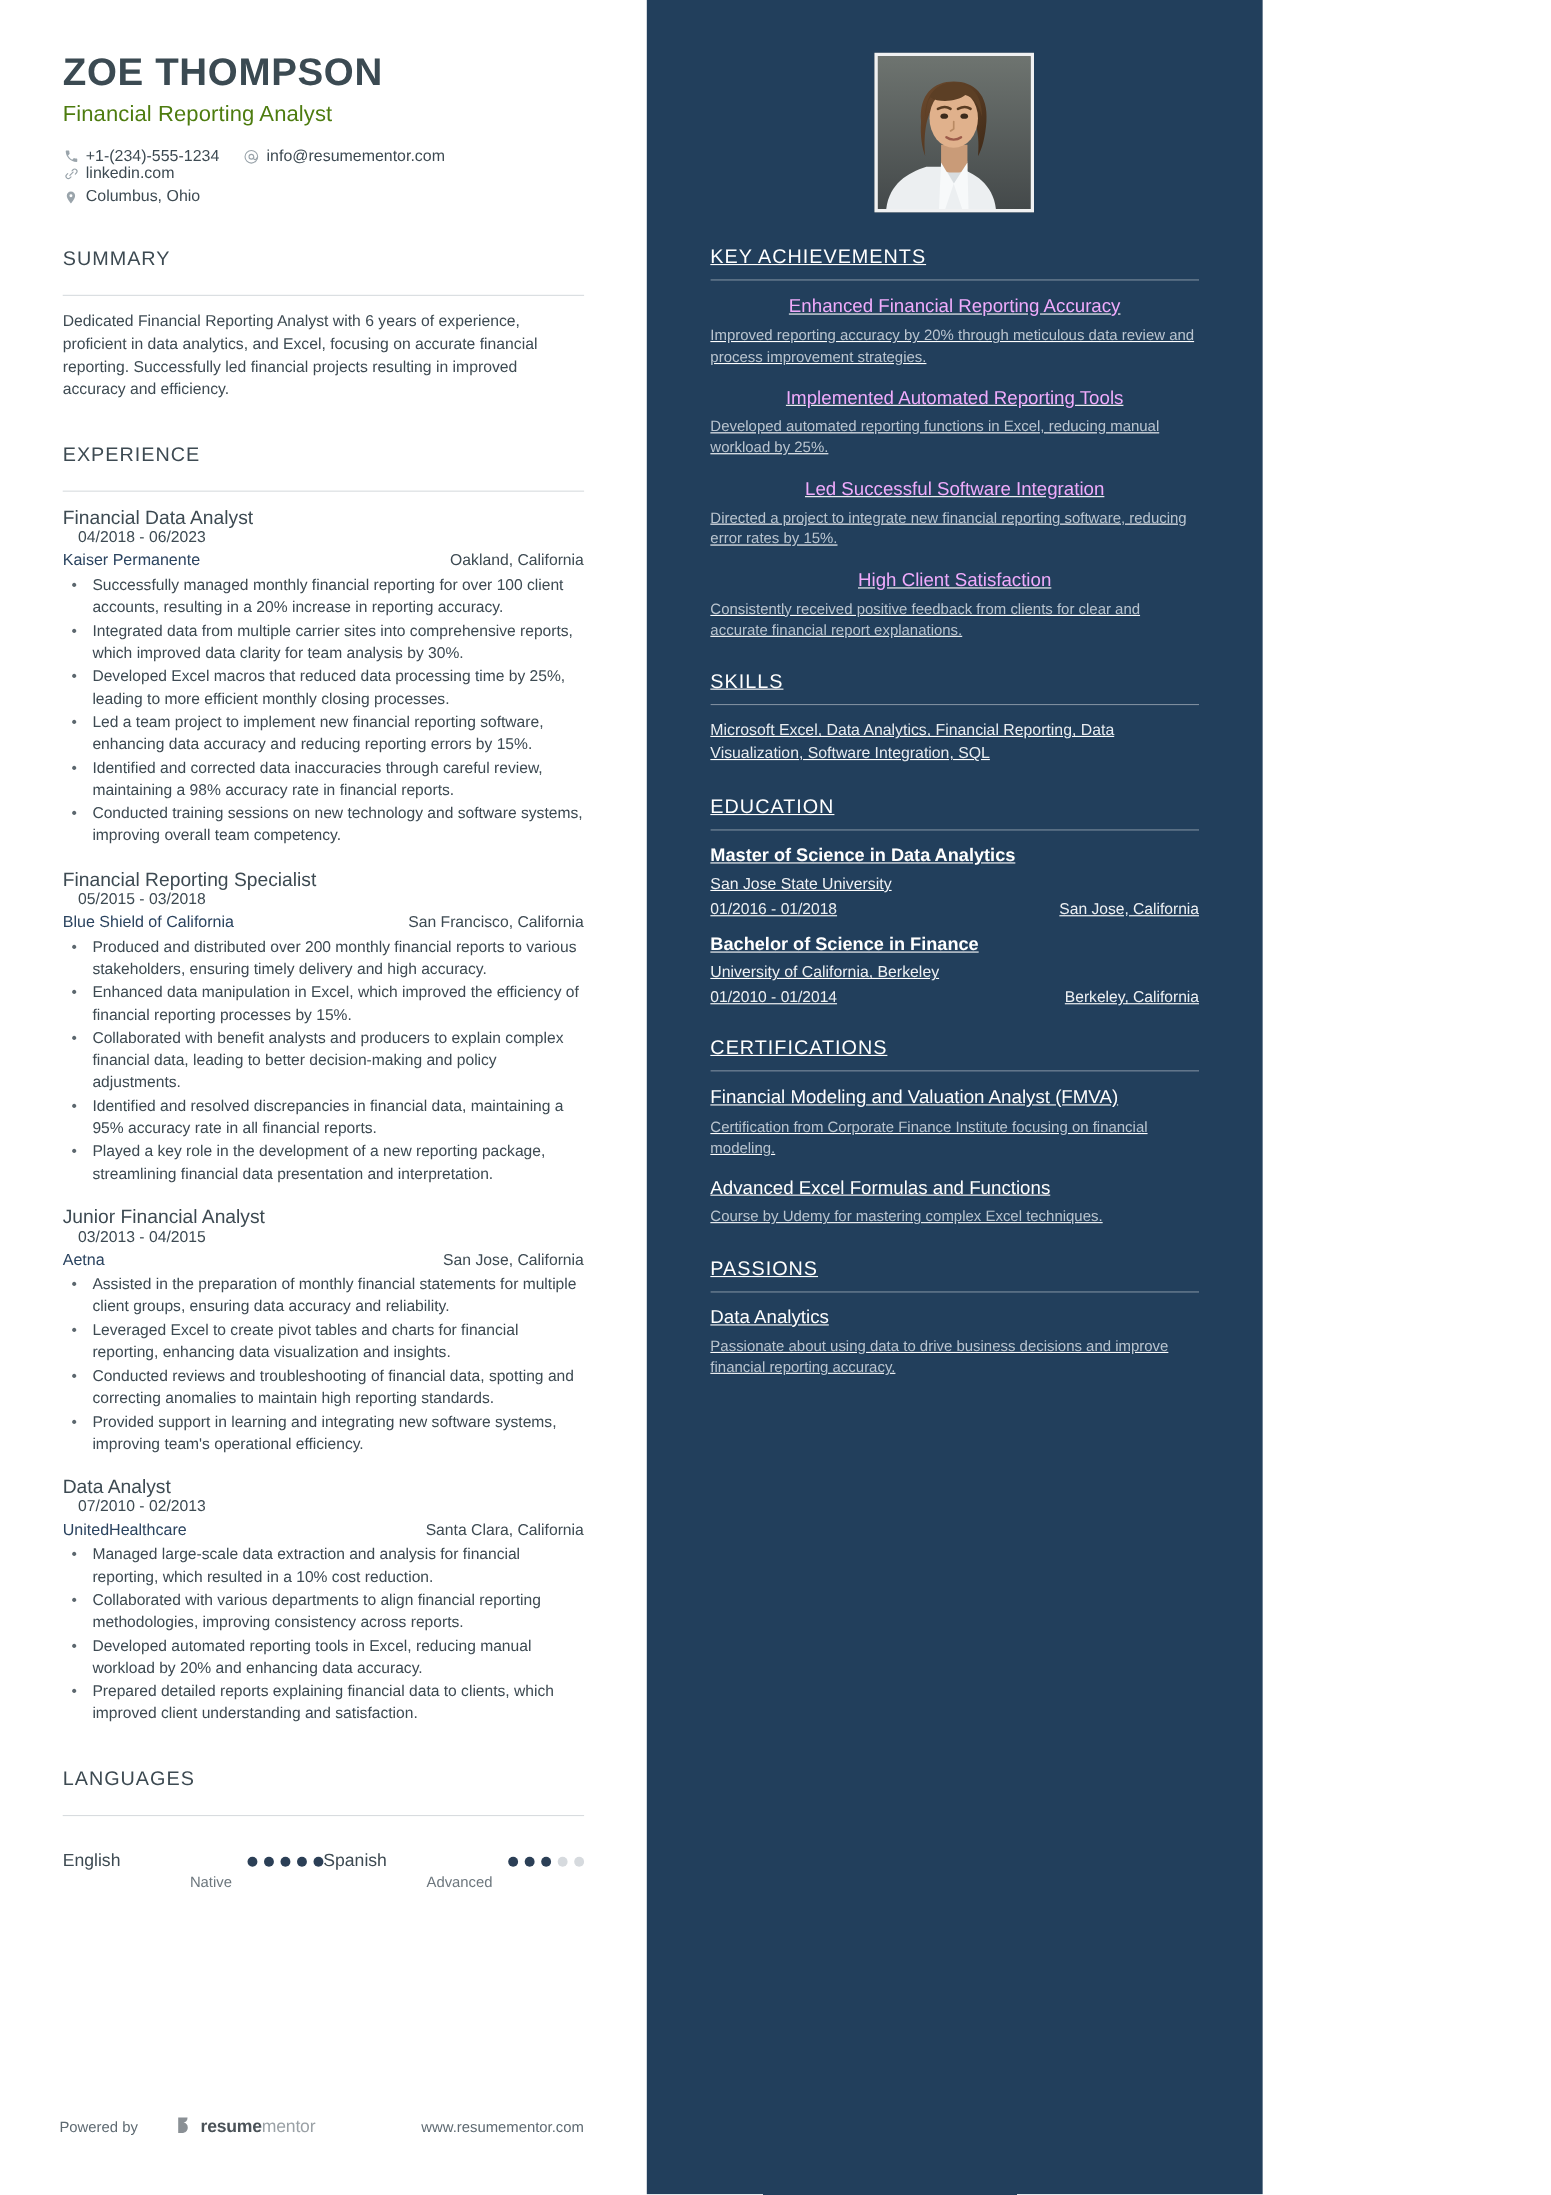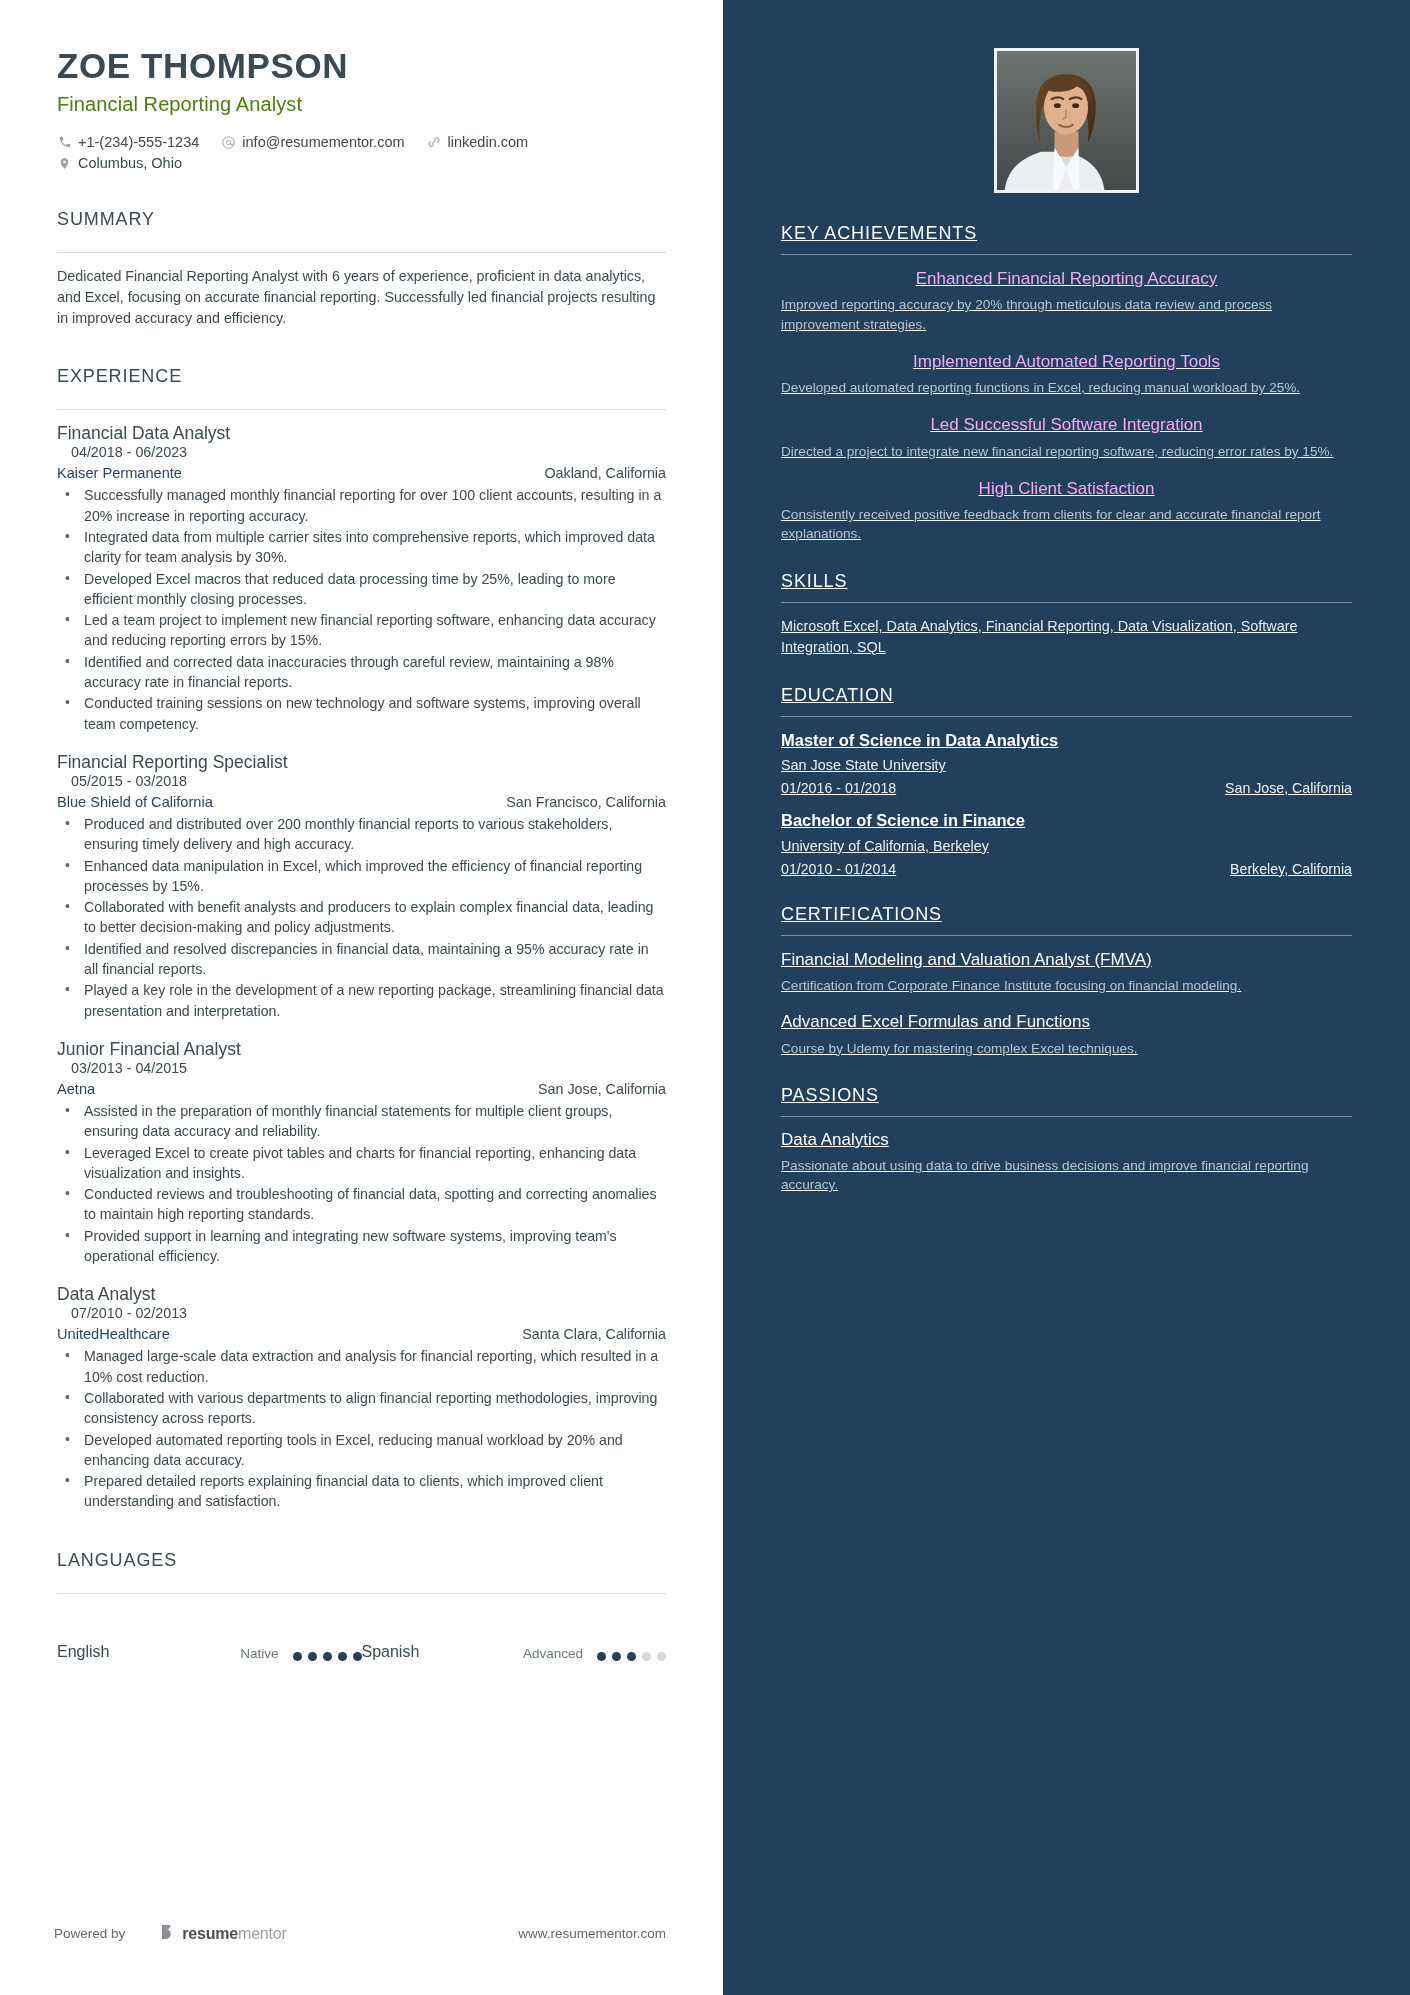--- a/index.html
+++ b/index.html
@@ -7,21 +7,21 @@
   html, body {
     width: 1410px;
     height: 1995px;
     background: #ffffff;
     font-family: "Liberation Sans", sans-serif;
     -webkit-font-smoothing: antialiased;
   }
 
   .page {
     position: relative;
-    width: 1410px;
+    width: 1148px;
     height: 1995px;
     display: flex;
     background: #ffffff;
     overflow: hidden;
   }
 
   
   .main-col {
     width: 723px;
     padding: 46px 57px 0 57px;
@@ -155,21 +155,21 @@
   
   .lang-row {
     display: flex;
     align-items: center;
     font-size: 15px;
     color: #3d4a52;
     padding-top: 3px;
   }
   .lang-block {
     display: flex;
-    align-items: flex-end;
+    align-items: center;
     width: 50%;
   }
   .lang-name { font-size: 16px; color: #3d4a52; }
   .lang-level {
     font-size: 13.5px;
     color: #6d777e;
     margin-left: auto;
     margin-right: 14px;
     margin-top: 36px;
   }

